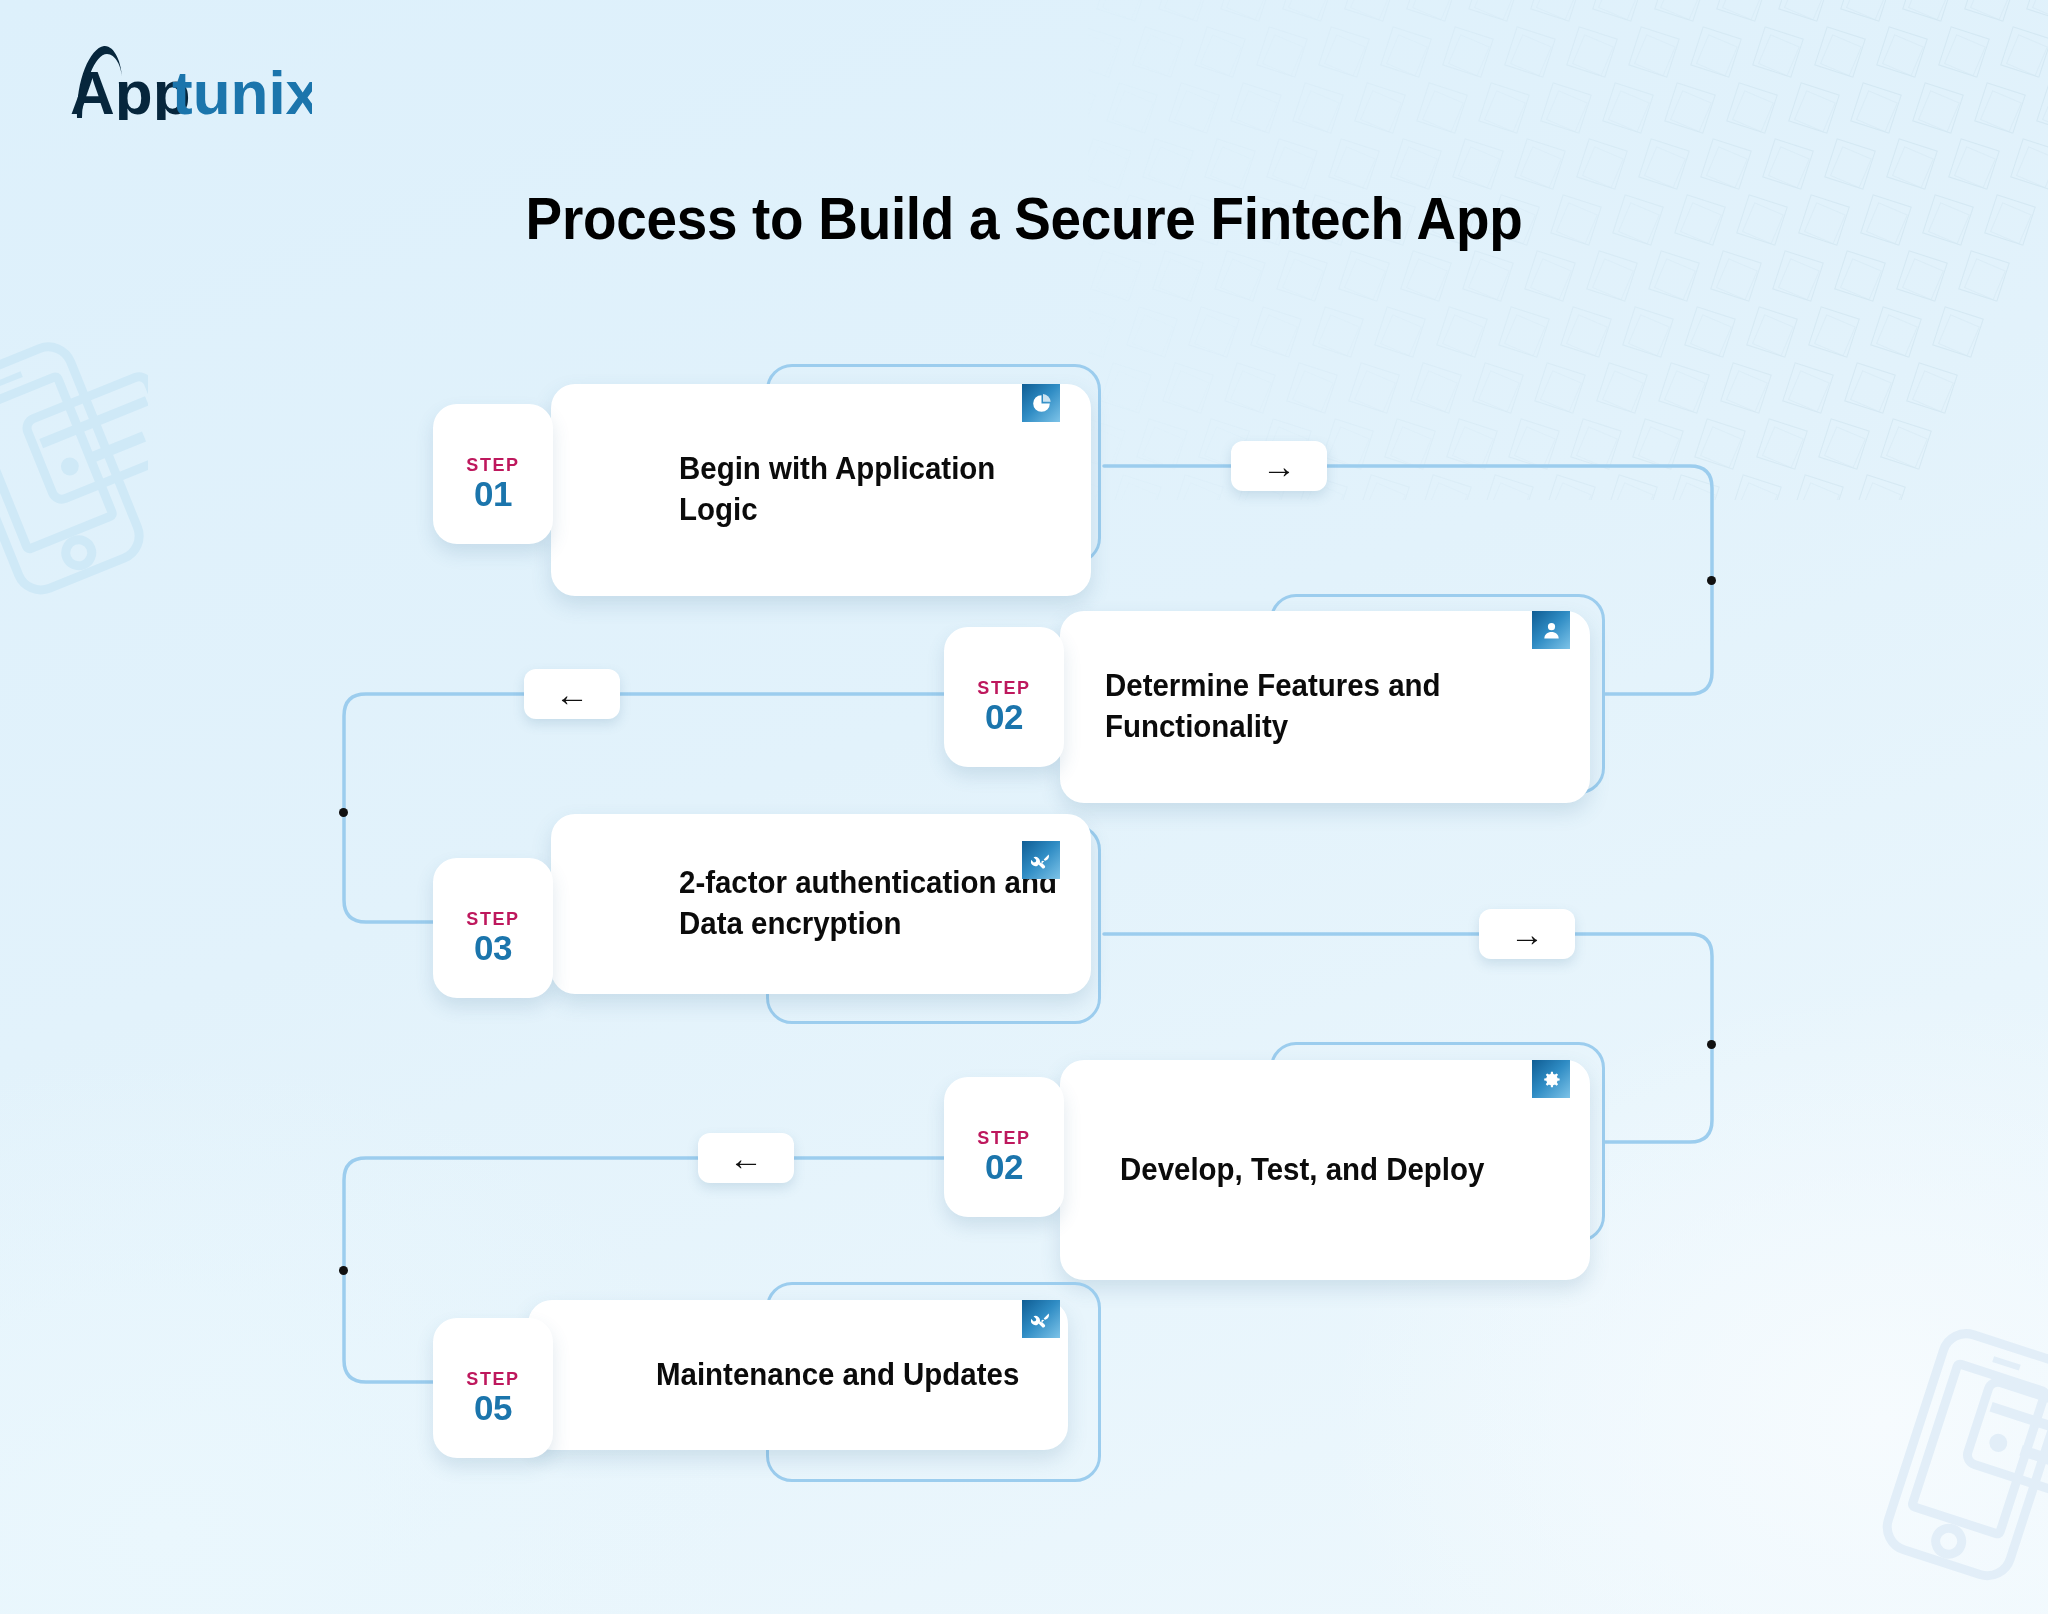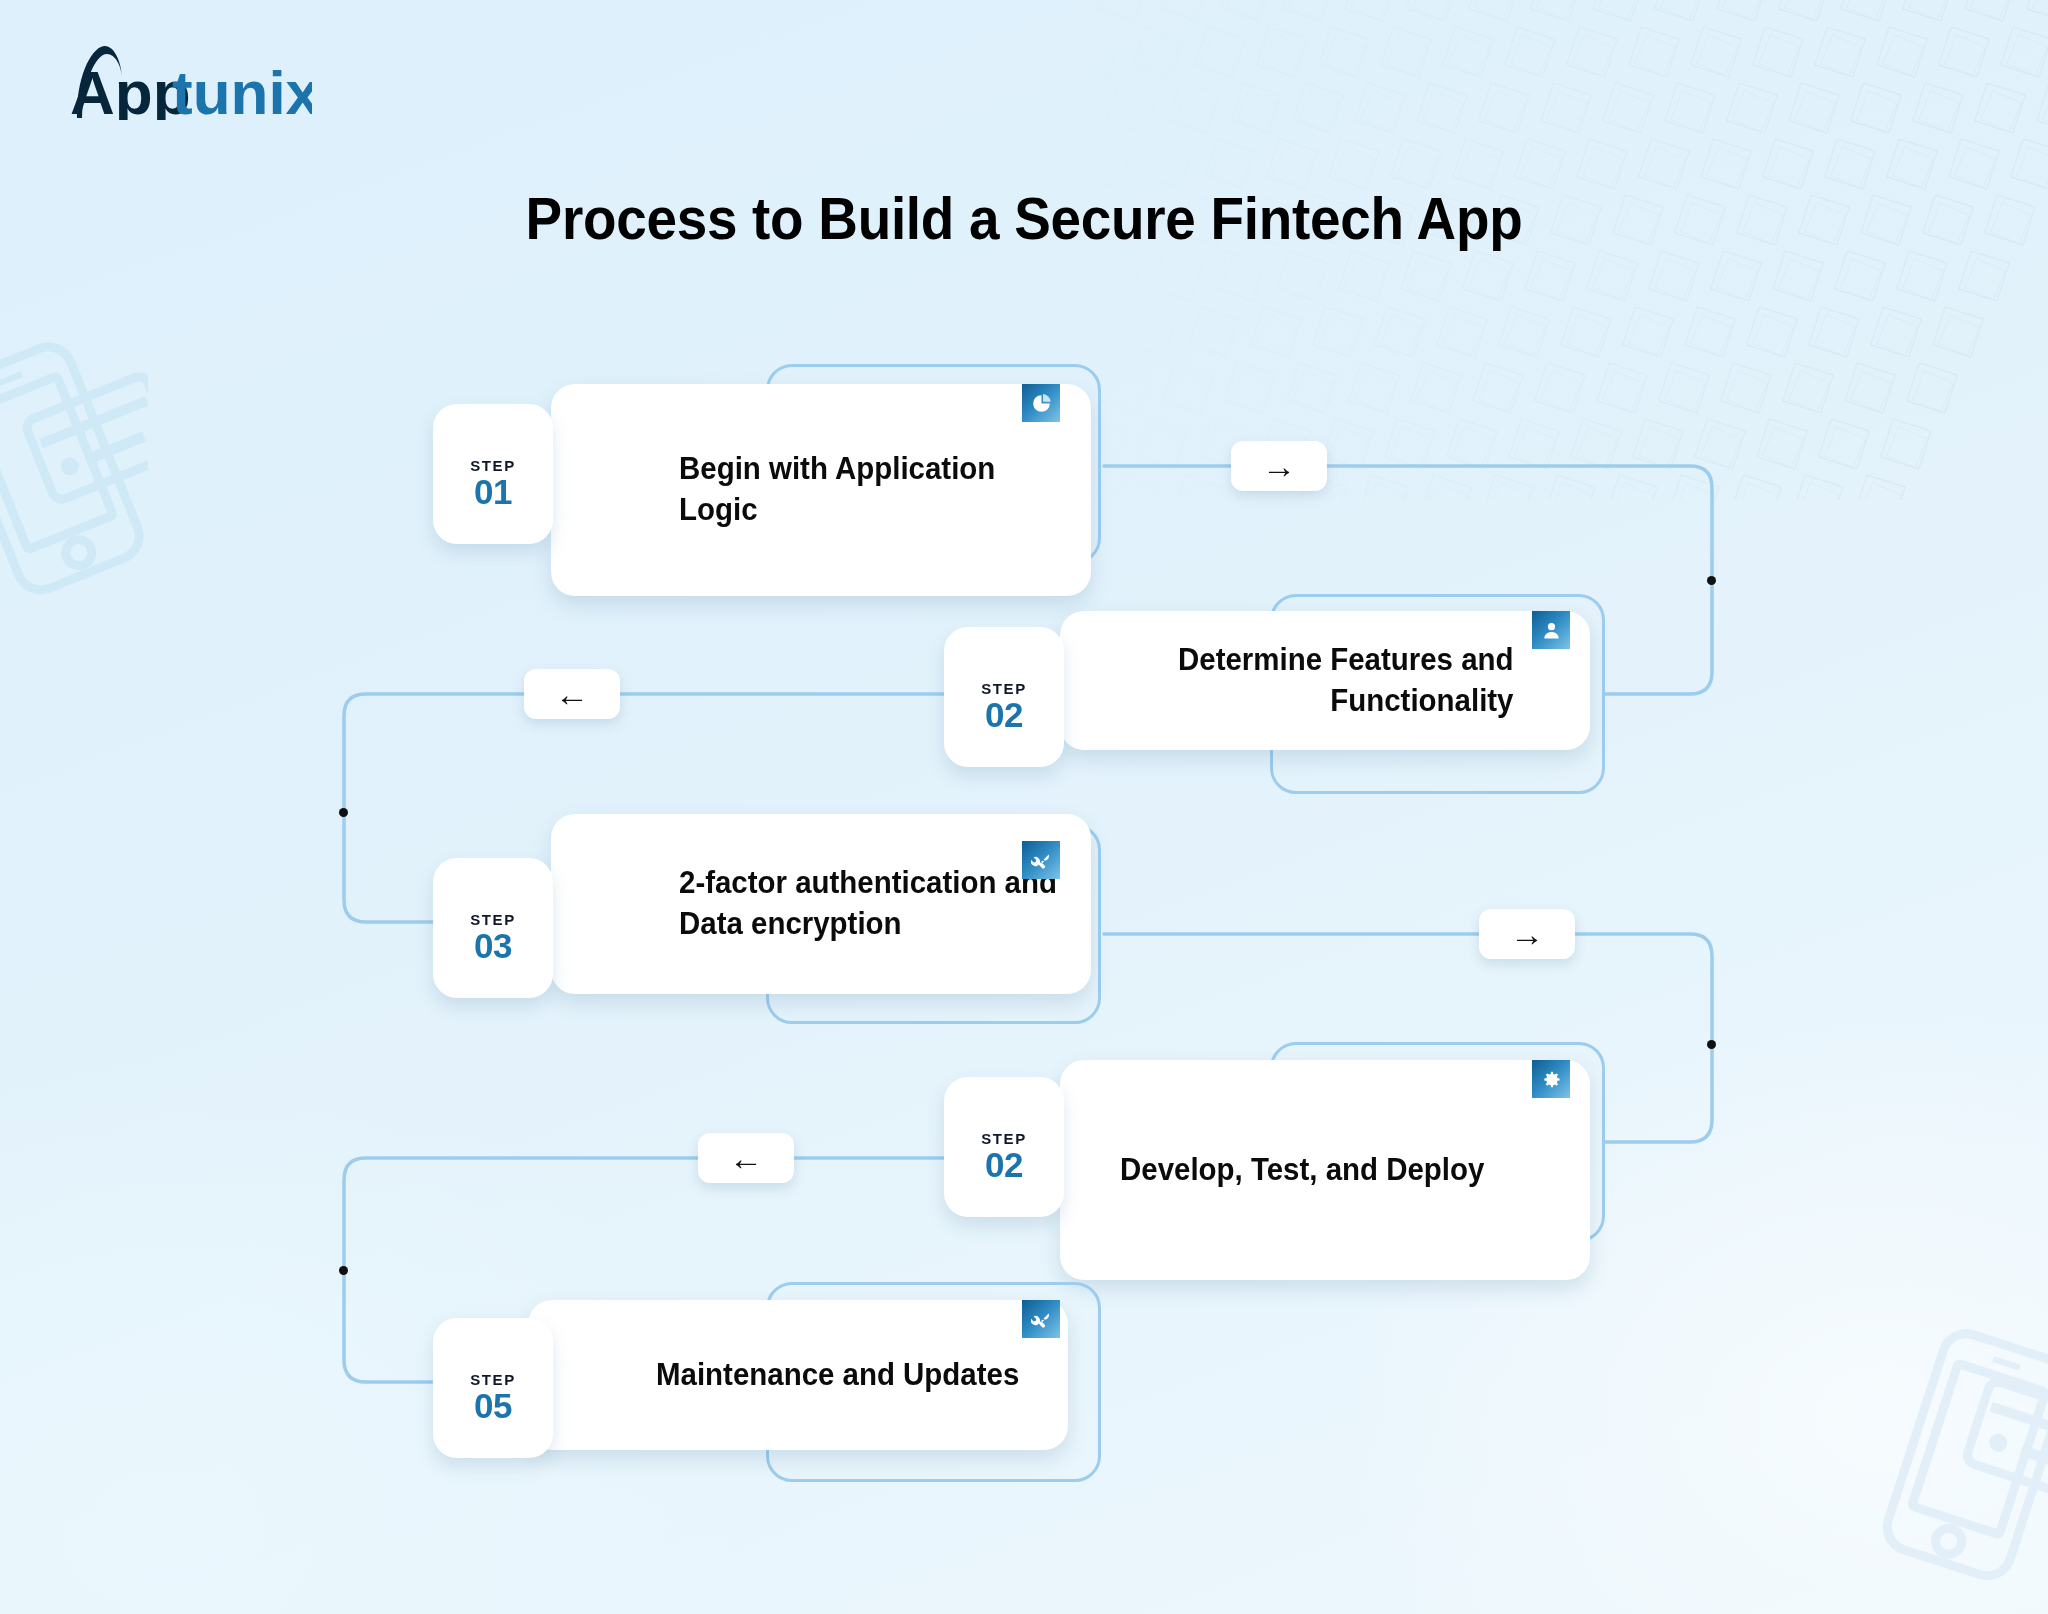--- a/index.html
+++ b/index.html
@@ -119,24 +119,24 @@
     box-shadow: 0 9px 18px rgba(60,110,150,.16);
     width: 120px;
     height: 140px;
     display: flex;
     flex-direction: column;
     align-items: center;
     justify-content: center;
     z-index: 4;
   }
   .numtab .lbl {
-    font-size: 15px;
+    font-size: 18px;
     font-weight: bold;
     letter-spacing: 1.6px;
-    color: #0f172a;
+    color: #be185d;
     margin-bottom: 1px;
     margin-top: 18px;
   }
   .numtab .num {
     font-family: "Liberation Sans Narrow", "Liberation Sans", sans-serif;
     font-size: 35px;
     font-weight: bold;
     color: #1b75ac;
     line-height: .96;
     letter-spacing: -0.5px;
@@ -612,21 +612,21 @@
         </svg>
     </div>
     <div class="numtab" style="left:433px; top:404px;">
       <span class="lbl">STEP</span>
       <span class="num">01</span>
     </div>
   </div>
 
   <div class="step">
     <div class="ghost" style="left:1270px; top:594px; width:335px; height:200px;"></div>
-    <div class="card" style="left:1060px; top:611px; width:530px; height:139px;text-align:right;">
+    <div class="card" style="left:1060px; top:611px; width:530px; height:192px;">
       <div class="card-title" style="margin-left:45px; width:430px;">Determine Features and
 Functionality</div>
     </div>
     <div class="badge" style="left:1532px; top:611px;">
       <svg viewBox="0 0 24 24">
           <circle cx="12" cy="7.6" r="4.1"></circle>
           <path d="M3.8 21c0-4.5 3.7-7.3 8.2-7.3s8.2 2.8 8.2 7.3z"></path>
         </svg>
     </div>
     <div class="numtab" style="left:944px; top:627px;">

